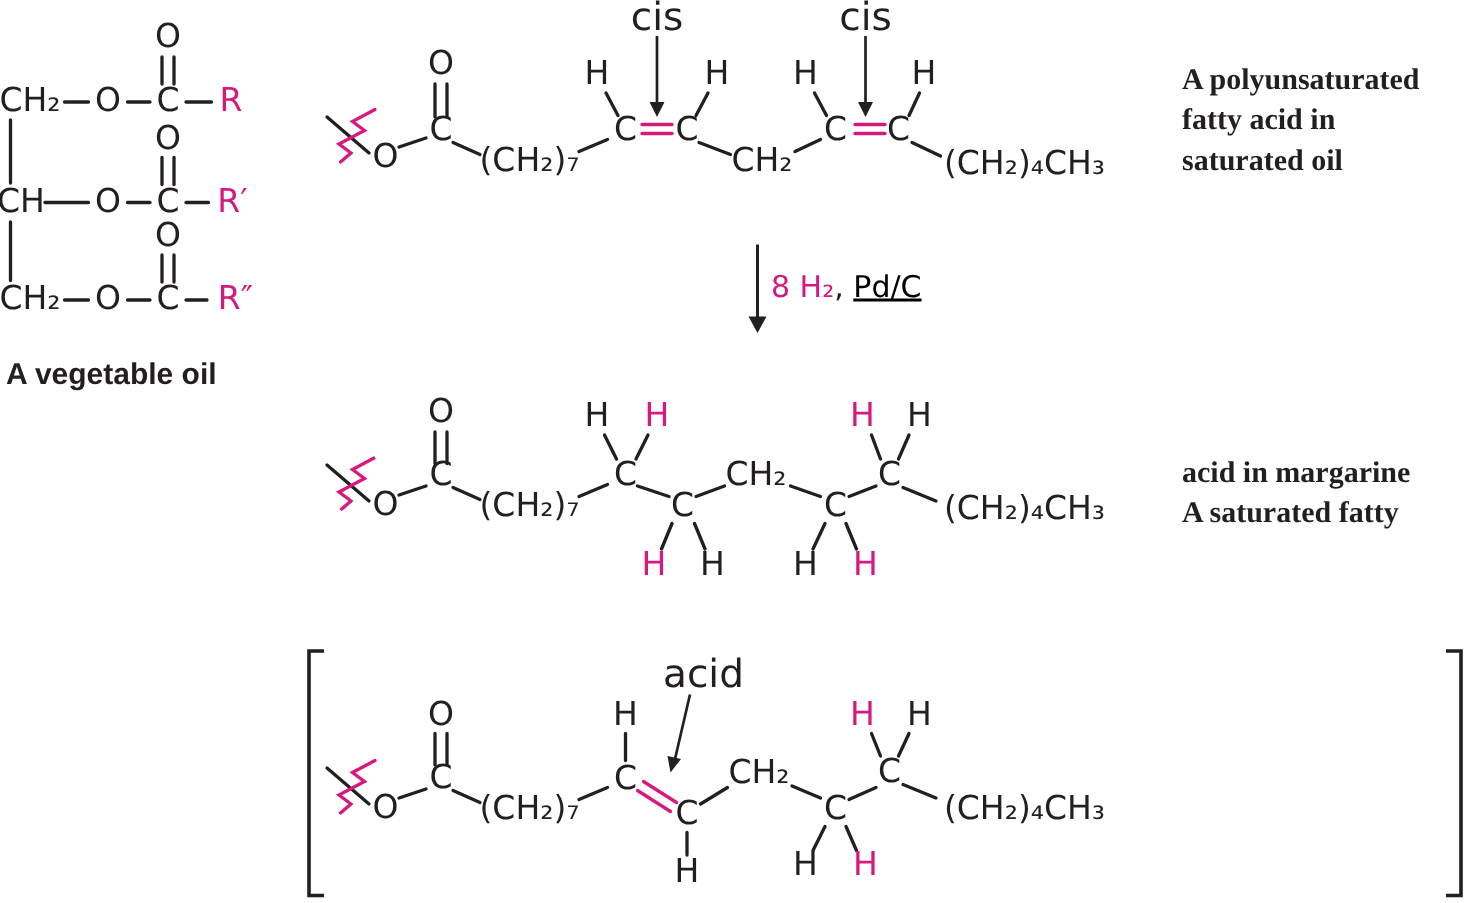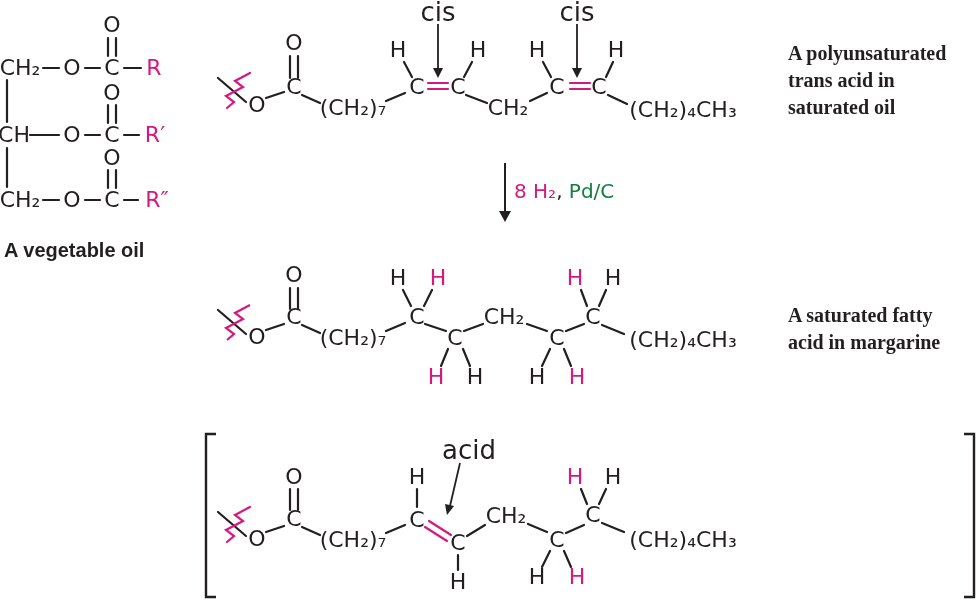--- a/index.html
+++ b/index.html
@@ -7,21 +7,21 @@
     position:relative; width:980px; height:602px; overflow:hidden;
     background:#ffffff; font-family:"DejaVu Sans",sans-serif; color:#231f20;
   }
   #bonds { position:absolute; left:0; top:0; }
   .atom {
     position:absolute; transform:translate(-50%,-50%);
     font-family:"DejaVu Sans",sans-serif; font-size:22px; line-height:1;
     color:#231f20; white-space:nowrap;
   }
   .pink { color:#d6197f; }
-  .green { color:#15803d; }
+  .green { color:#000000;text-decoration:underline; }
   .lbl { font-size:26px; }
   .cap {
     position:absolute; font-family:"Liberation Sans","DejaVu Sans",sans-serif;
     font-weight:bold; font-size:20px; line-height:27px; color:#231f20; white-space:nowrap;
   }
   .cap span { display:block;font-family:Liberation Serif, serif; }
   .reagent {
     position:absolute; transform:translateY(-50%);
     font-size:20px; white-space:nowrap; font-family:"DejaVu Sans",sans-serif;
   }
@@ -177,21 +177,21 @@
   <span class="atom" style="left:537px;top:50px">H</span>
   <span class="atom" style="left:557px;top:87px">C</span>
   <span class="atom" style="left:599px;top:87px">C</span>
   <span class="atom" style="left:616px;top:50px">H</span>
   <span class="atom" style="left:683px;top:110px">(CH₂)₄CH₃</span>
   <span class="atom lbl" style="left:438px;top:12px">cis</span>
   <span class="atom lbl" style="left:577px;top:12px">cis</span>
 
   <div class="cap" style="left:788px;top:40px">
     <span>A polyunsaturated</span>
-    <span>trans acid in</span>
+    <span>fatty acid in</span>
     <span>saturated oil</span>
   </div>
 
   <div class="reagent" style="left:514px;top:191px">
     <span class="pink">8 H₂</span><span>,</span>
     <span class="green">Pd/C</span>
   </div>
 
   <span class="atom" style="left:257px;top:337px">O</span>
   <span class="atom" style="left:294px;top:317px">C</span>
@@ -206,22 +206,22 @@
   <span class="atom" style="left:504px;top:317px">CH₂</span>
   <span class="atom" style="left:557px;top:338px">C</span>
   <span class="atom" style="left:537px;top:377px">H</span>
   <span class="atom pink" style="left:577px;top:377px">H</span>
   <span class="atom" style="left:593px;top:317px">C</span>
   <span class="atom pink" style="left:575px;top:278px">H</span>
   <span class="atom" style="left:613px;top:278px">H</span>
   <span class="atom" style="left:683px;top:340px">(CH₂)₄CH₃</span>
 
   <div class="cap" style="left:788px;top:302px">
+    <span>acid in margarine</span>
     <span>A saturated fatty</span>
-    <span>acid in margarine</span>
   </div>
 
   <span class="atom" style="left:257px;top:539px">O</span>
   <span class="atom" style="left:294px;top:519px">C</span>
   <span class="atom" style="left:294px;top:477px">O</span>
   <span class="atom" style="left:353px;top:540px">(CH₂)₇</span>
   <span class="atom" style="left:417px;top:477px">H</span>
   <span class="atom" style="left:417px;top:520px">C</span>
   <span class="atom" style="left:458px;top:543px">C</span>
   <span class="atom" style="left:458px;top:582px">H</span>

